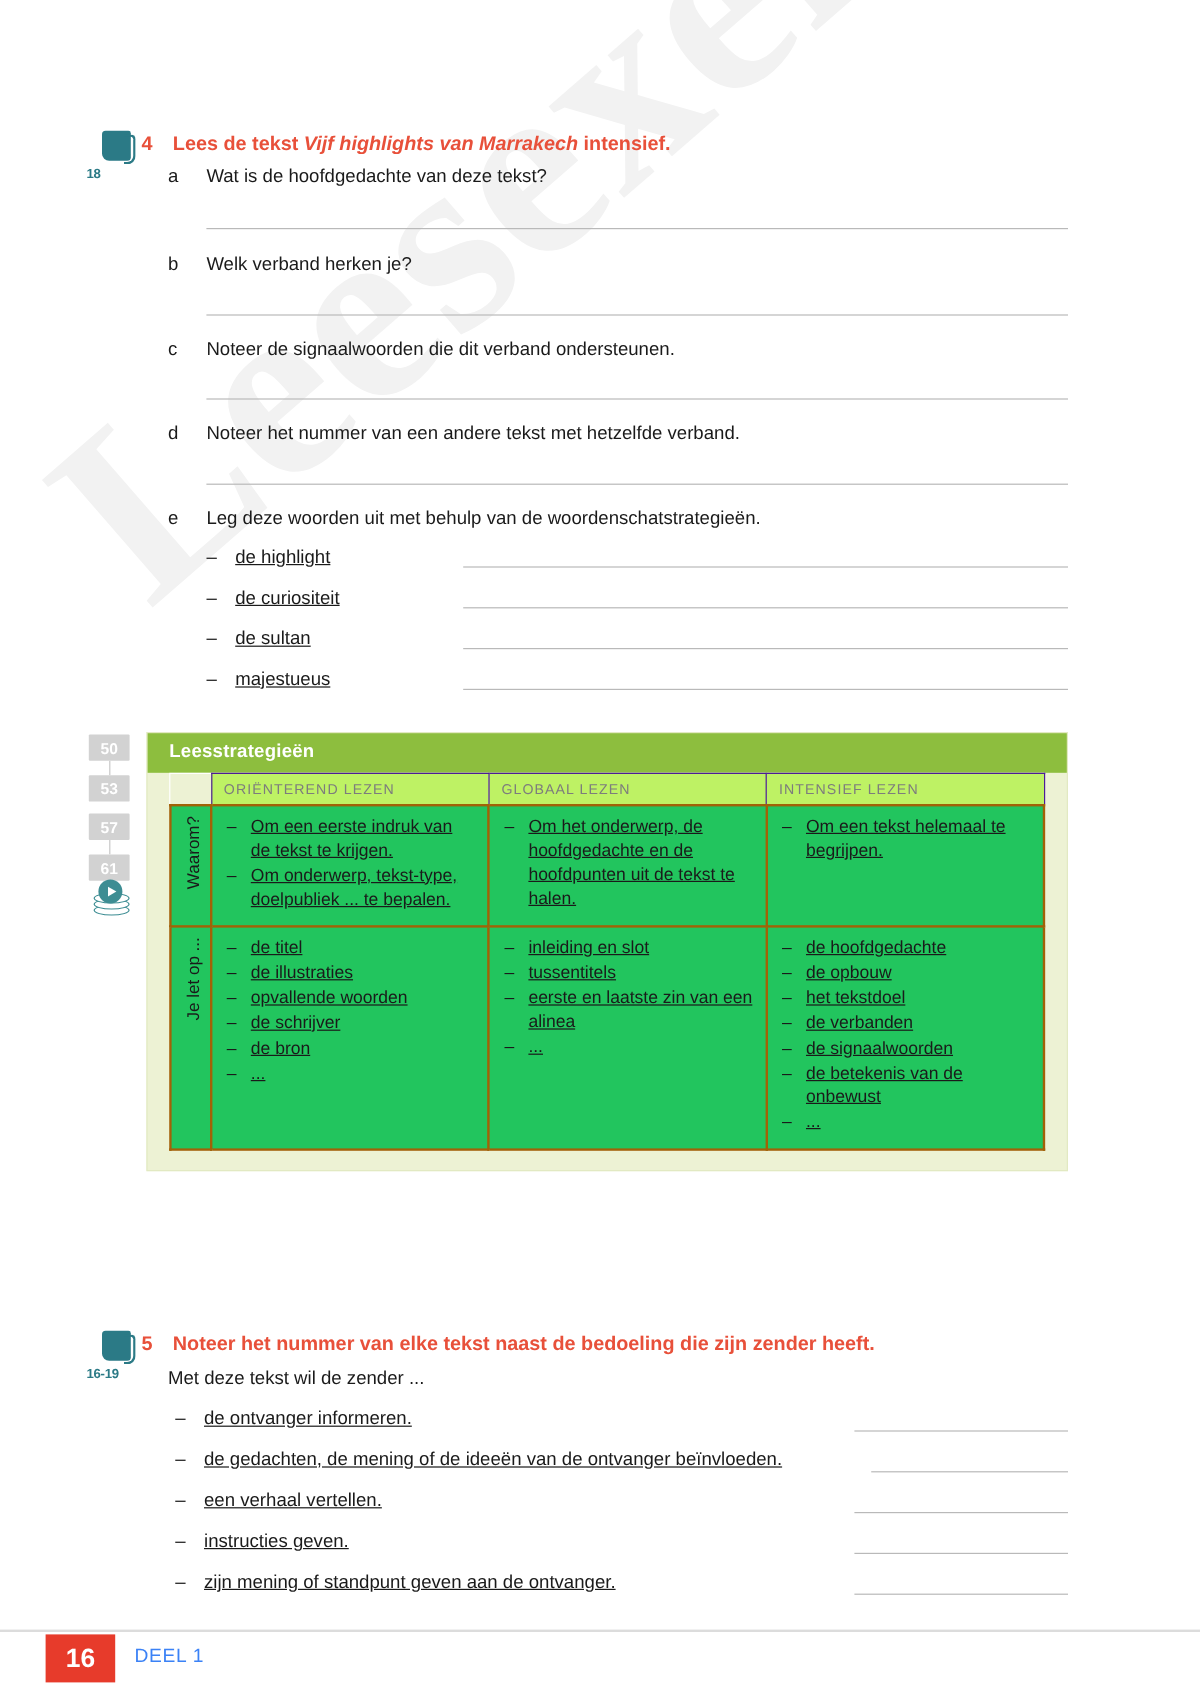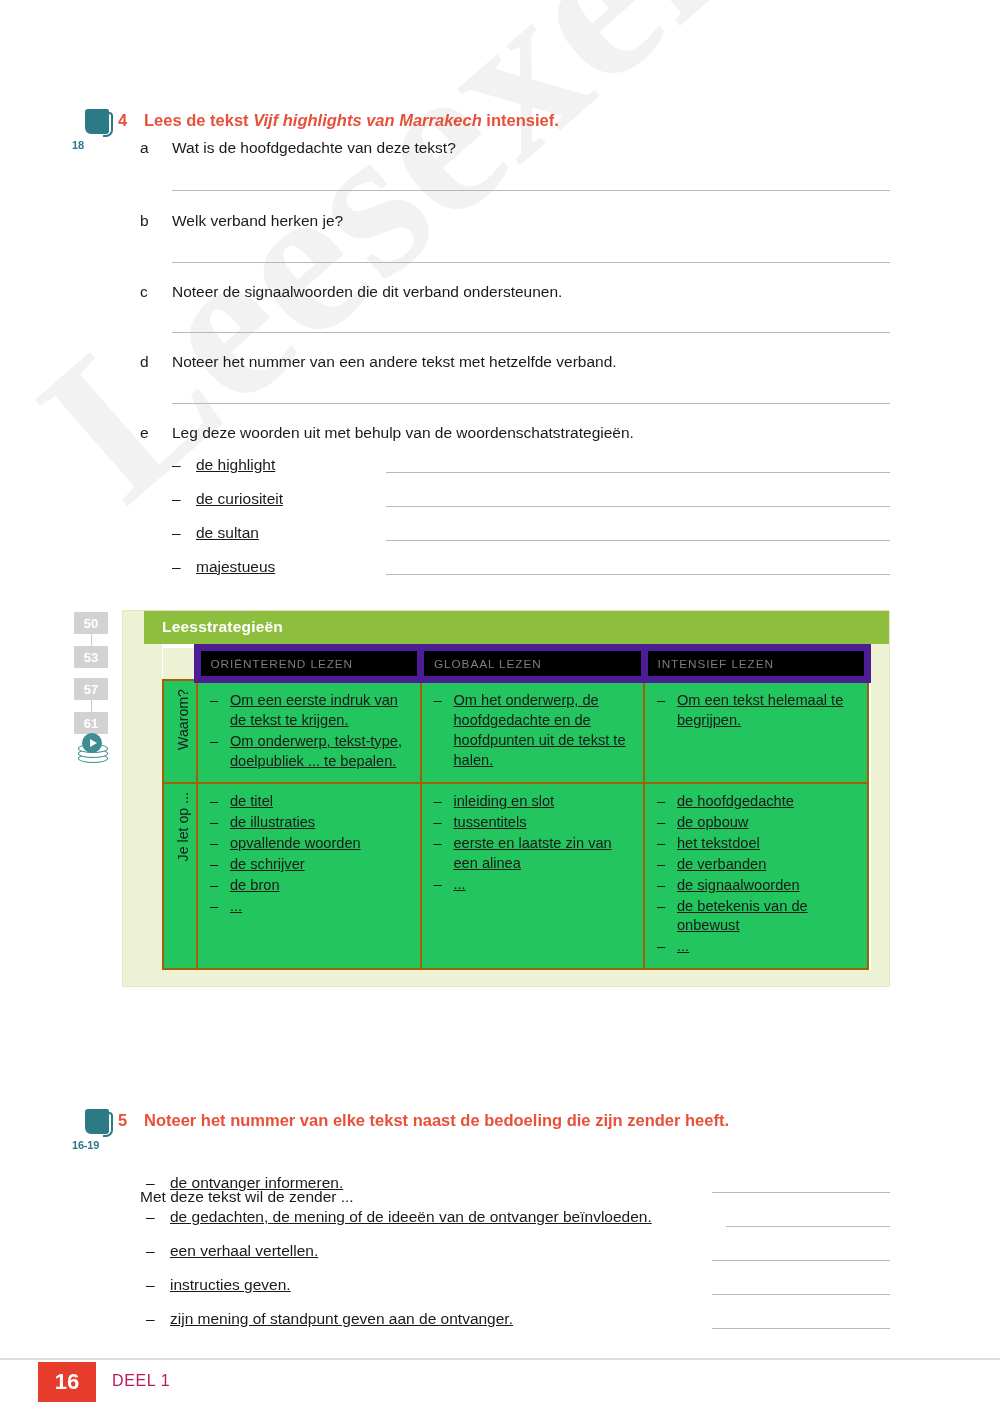--- a/index.html
+++ b/index.html
@@ -136,21 +136,20 @@
     margin-left: 2px;
   }
 
   
   #strategy-box {
     position: absolute;
     left: 122px; top: 610px;
     width: 768px;
     background: #edf2d4;
     border: 1px solid #e2e9c2;
-    padding-left: 21px;
   }
   #strategy-header {
     background: #8dbe3e;
     color: #ffffff;
     font-size: 15.5px; font-weight: 700;
     padding: 7px 18px 8px 18px;
     letter-spacing: 0.2px;
   }
   #strategy-intro {
     padding: 14px 20px 10px 20px;
@@ -159,22 +158,22 @@
     color: #1a1a1a;
   }
   #strategy-table-wrap { padding: 0 18px 16px 18px; }
   table.strat {
     border-collapse: collapse;
     width: 100%;
     background: #ffffff;
     table-layout: fixed;
   }
   table.strat th {
-    background: #000000;
-    border: 7px solid #4c1d95;
+    background: #bef264;
+    border: 1px solid #4c1d95;
     color: #7d7d7d;
     font-size: 11.8px;
     font-weight: 400;
     letter-spacing: 0.9px;
     text-align: left;
     padding: 6px 10px 5px 10px;
   }
   table.strat td {
     border: 2px solid #a16207;
     vertical-align: top;
@@ -218,21 +217,21 @@
   #page-badge {
     position: absolute; left: 38px; top: 1362px;
     width: 58px; height: 40px;
     background: #e73b2b;
     color: #ffffff;
     font-size: 22px; font-weight: 700;
     display: flex; align-items: center; justify-content: center;
   }
   #footer-label {
     position: absolute; left: 112px; top: 1372px;
-    font-size: 16px; color: #be185d; letter-spacing: 0.6px;
+    font-size: 16px; color: #3b82f6; letter-spacing: 0.6px;
   }
 </style>
 </head>
 <body>
 
 <div id="watermark">Leesexemplaar</div>
 
 <div id="page">
 
   <div class="exercise" style="left:72px; top:108px; width:830px;">
@@ -406,21 +405,21 @@
       <div class="book-icon">
         <div class="cover"></div>
           <div class="pages"></div>
       </div>
       <div class="ex-icon-label">16-19</div>
     </div>
     <div class="ex-num">5</div>
     <div class="ex-title">Noteer het nummer van elke tekst naast de bedoeling die zijn zender heeft.</div>
   </div>
 
-  <div class="sub" style="left:140px; top:1188px;">
+  <div class="sub" style="left:140px; top:1140px;">
     <span class="text" style="margin-left:0;">Met deze tekst wil de zender ...</span>
   </div>
 
   <div class="dashitem" style="left:146px; top:1174px;">
     <span class="dash">–</span>
     <span class="lbl">de ontvanger informeren.</span>
   </div>
   <div class="answer-line" style="left:712px; top:1192px; width:178px;"></div>
 
   <div class="dashitem" style="left:146px; top:1208px;">

